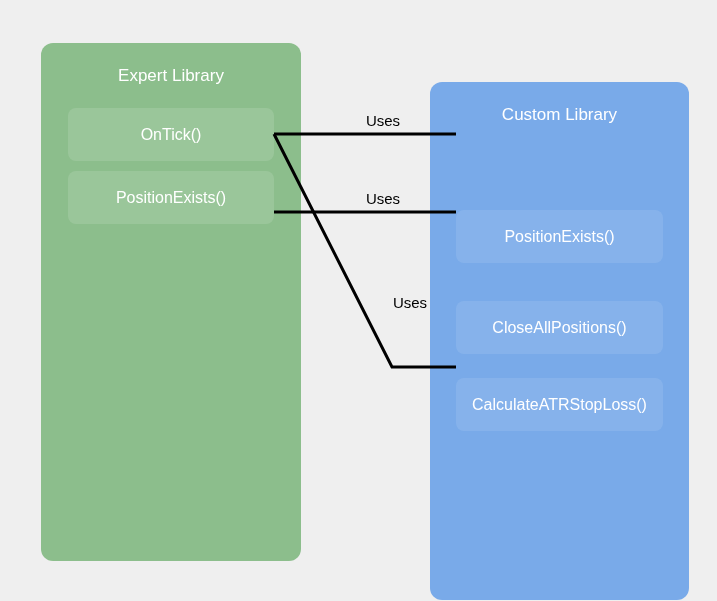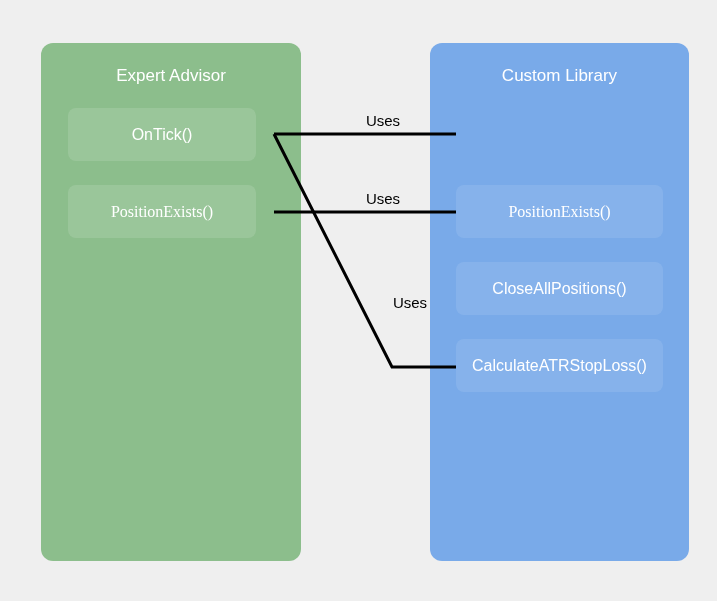--- a/index.html
+++ b/index.html
@@ -36,53 +36,54 @@
   }
   .group-green {
     left: 41px;
     width: 260px;
     background: #8cbe8c;
   }
   .group-blue {
     left: 430px;
     width: 259px;
     background: #79aae9;
+    margin-top: 39px;
   }
   .group-title {
     position: absolute;
     left: 0;
     right: 0;
     top: 21px;
     text-align: center;
     color: #ffffff;
     font-size: 17px;
     line-height: 24px;
   }
   .node-item {
     position: absolute;
-    width: 188px;
+    width: 206px;
     height: 53px;
     border-radius: 8px;
     color: #ffffff;
     font-size: 16px;
     line-height: 53px;
     text-align: center;
     white-space: nowrap;
   }
   .group-green .node-item {
     left: 27px;
     background: rgba(255, 255, 255, 0.13);
   }
   .group-blue .node-item {
     left: 26px;
     width: 207px;
     background: rgba(255, 255, 255, 0.10);
   }
   .row-0 { top: 65px; }
-  .row-1 { top: 142px; font-family: Liberation Serif, serif; }
+  .row-1 { top: 128px; }
   .row-2 { top: 219px; }
   .row-3 { top: 296px; }
   .edge-label {
     position: absolute;
     transform: translateX(-50%);
     color: #000000;
     font-size: 15px;
     line-height: 18px;
     z-index: 3;
     white-space: nowrap;
@@ -97,21 +98,21 @@
 
 <div class="stage">
 
   <svg class="connectors" viewBox="0 0 717 601" xmlns="http://www.w3.org/2000/svg">
     <path d="M274 134 H456"></path>
     <path d="M274 212 H456"></path>
     <path d="M274 134 L392 367 H456"></path>
   </svg>
 
   <div class="group group-green">
-    <div class="group-title">Expert Advisor</div>
+    <div class="group-title">Expert Library</div>
     <div class="node-item row-0">OnTick()</div>
     <div class="node-item row-1">PositionExists()</div>
   </div>
 
   <div class="group group-blue">
     <div class="group-title">Custom Library</div>
     <div class="node-item row-1">PositionExists()</div>
     <div class="node-item row-2">CloseAllPositions()</div>
     <div class="node-item row-3">CalculateATRStopLoss()</div>
   </div>

